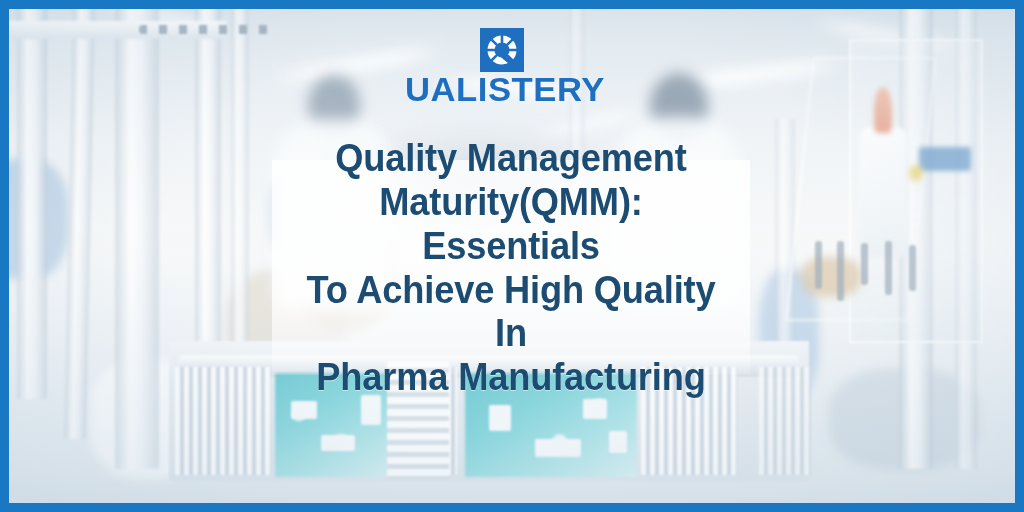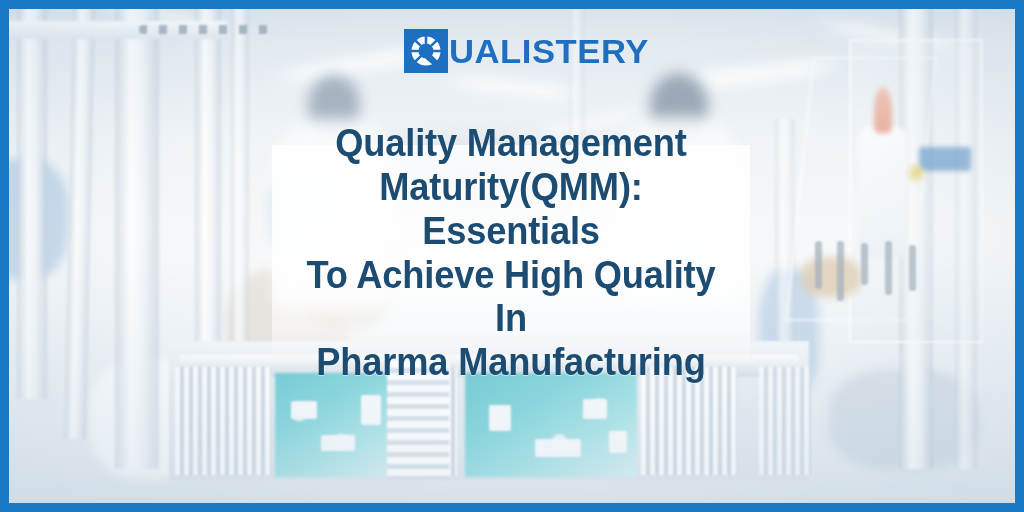--- a/index.html
+++ b/index.html
@@ -305,20 +305,21 @@
   
   .logo {
     position: absolute;
     left: 404px;
     top: 28px;
     height: 46px;
     display: flex;
     align-items: center;
     gap: 0px;
     z-index: 6;
+    flex-direction: column;
   }
   .logo-mark {
     width: 44px;
     height: 44px;
     background: #1e6fc0;
     display: flex;
     align-items: center;
     justify-content: center;
     flex: none;
   }
@@ -334,21 +335,21 @@
     transform: scaleX(1.02);
     transform-origin: left center;
     white-space: nowrap;
     text-shadow: 0 0 2px rgba(255,255,255,.35);
   }
 
   
   .title-panel {
     position: absolute;
     left: 272px;
-    top: 145px;
+    top: 160px;
     width: 478px;
     height: 215px;
     z-index: 5;
     background: linear-gradient(180deg,
         rgba(255,255,255,.82) 0%,
         rgba(255,255,255,.80) 62%,
         rgba(255,255,255,.55) 86%,
         rgba(255,255,255,.10) 100%);
     display: flex;
     align-items: center;

